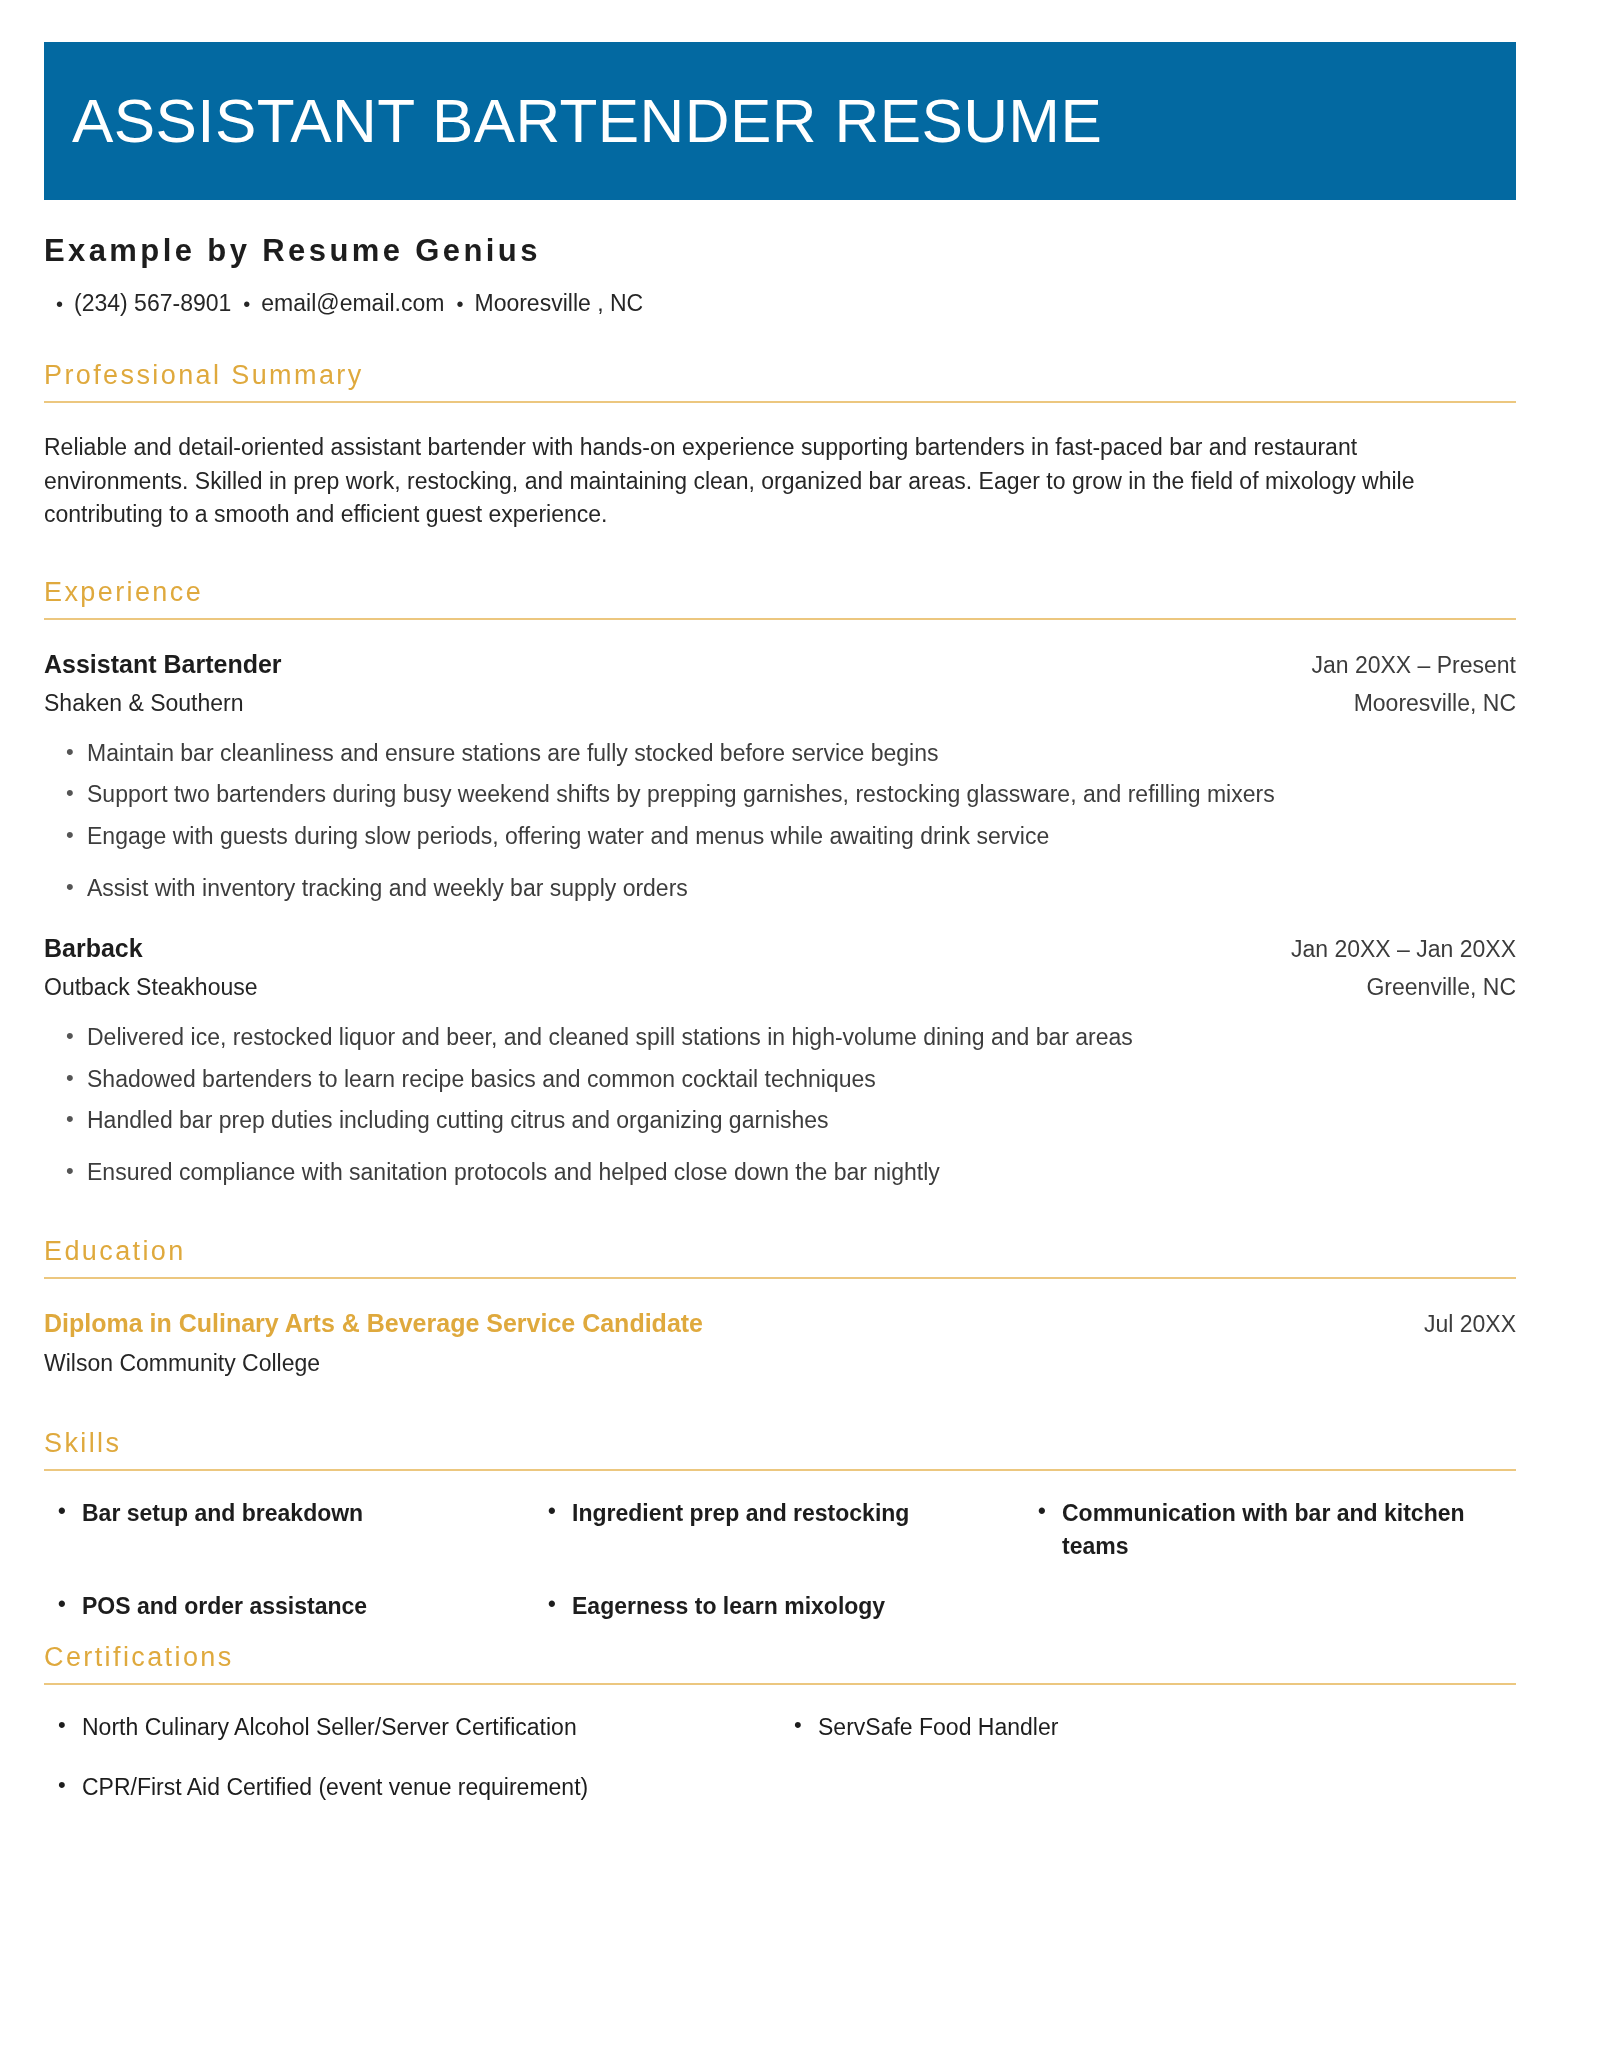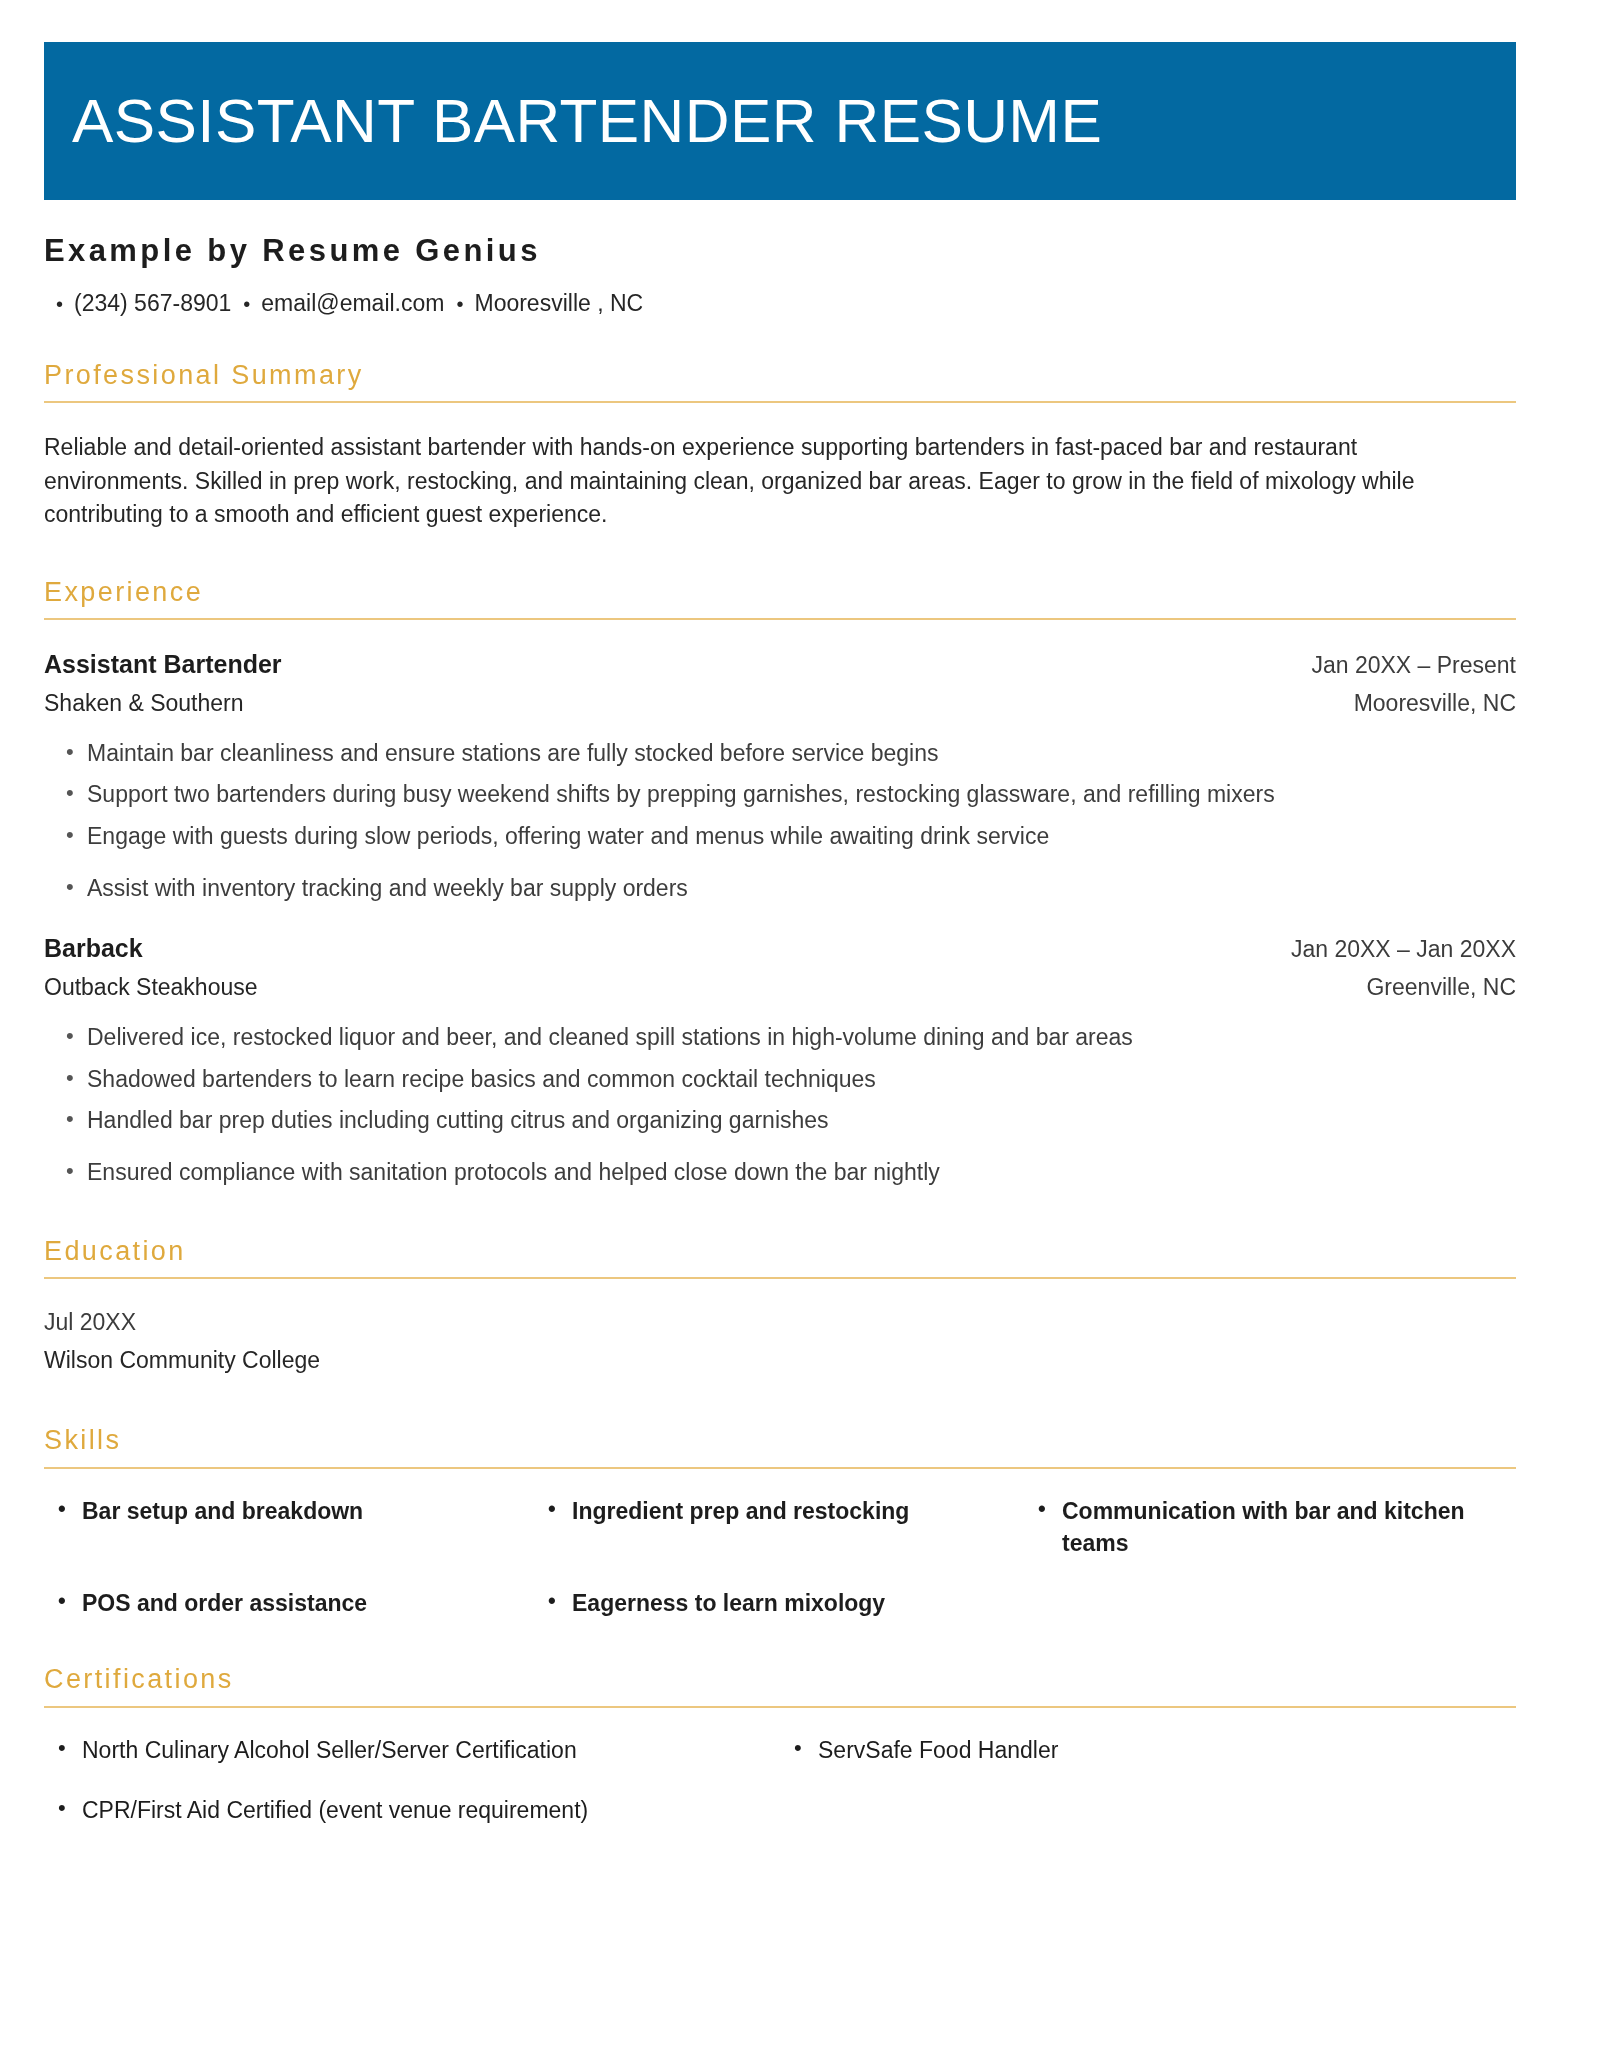--- a/index.html
+++ b/index.html
@@ -208,21 +208,21 @@
     content: "\2022";
     position: absolute;
     left: 14px;
     top: -1px;
     font-size: 22px;
     color: #1d1d1d;
     line-height: 1.4;
   }
 
   .section.skills { margin-top: 48px; }
-  .section.certs { margin-top: 44px; }
+  .section.certs { margin-top: 19px; }
   .section.education { margin-top: 46px; }
   .section.experience { margin-top: 44px; }
 </style>
 </head>
 <body>
 
 <div class="page">
   <div class="content">
 
     <div class="title-bar">
@@ -283,20 +283,21 @@
           <li class="spaced">Ensured compliance with sanitation protocols and helped close down the bar nightly</li>
         </ul>
       </div>
     </div>
 
     <div class="section education">
       <div class="section-title">Education</div>
       <div class="rule"></div>
       <div class="edu">
         <div class="edu-row">
+          <div class="edu-degree">Diploma in Culinary Arts &amp; Beverage Service Candidate</div>
           <div class="edu-date">Jul 20XX</div>
         </div>
         <div class="edu-school">Wilson Community College</div>
       </div>
     </div>
 
     <div class="section skills">
       <div class="section-title">Skills</div>
       <div class="rule"></div>
       <div class="grid-list cols-3">

